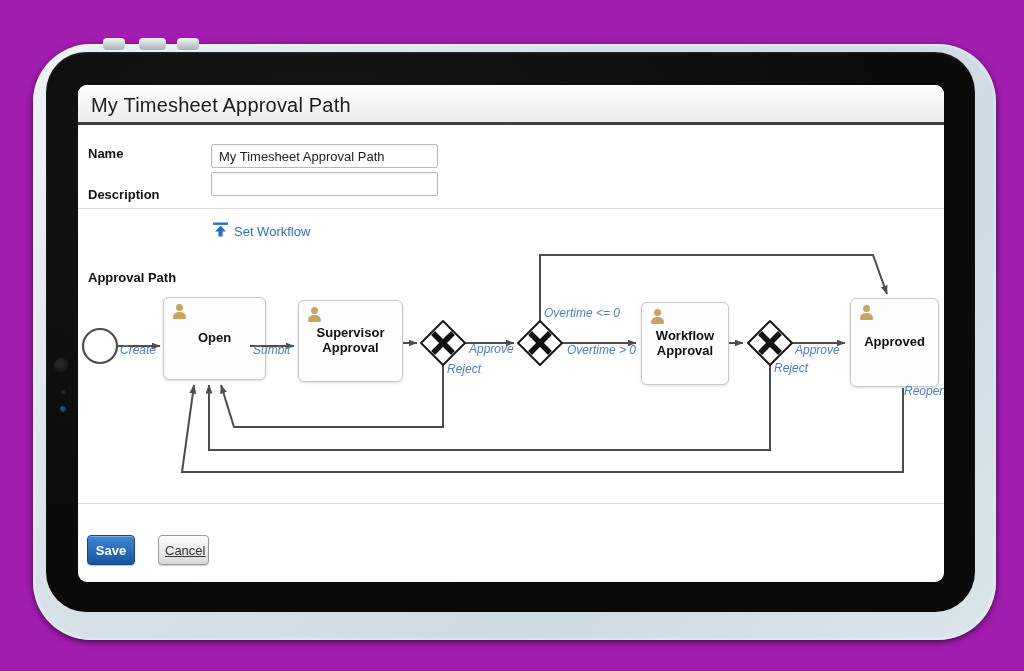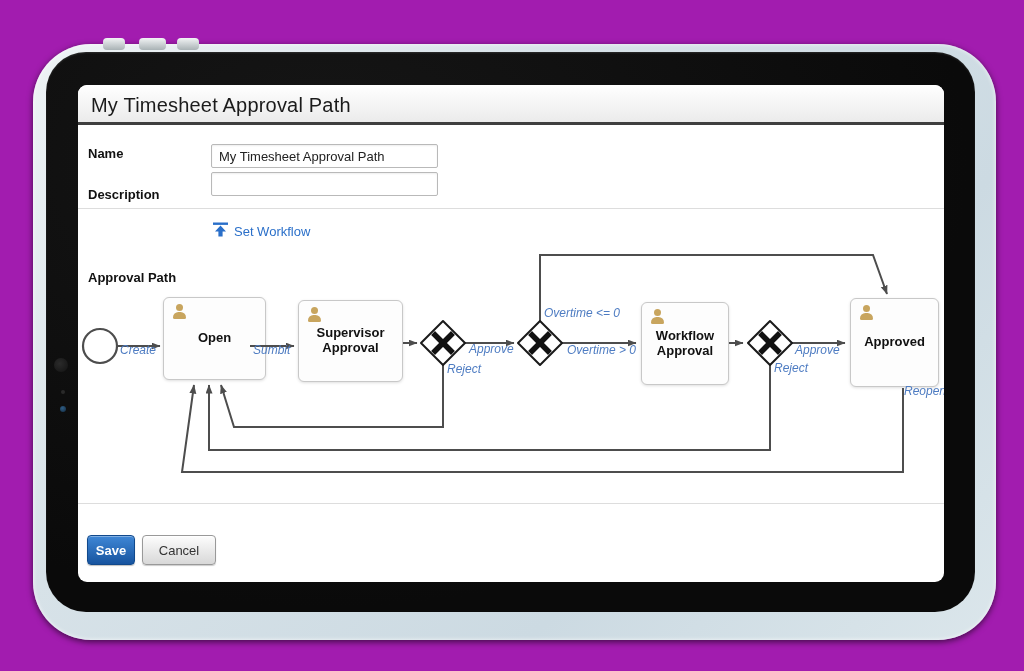--- a/index.html
+++ b/index.html
@@ -79,23 +79,23 @@
                     background:var(--person); margin:1px auto 0; }
 
   
   .btn { position:absolute; top:439px; height:30px; border-radius:4px; font-size:13px; cursor:pointer;margin-top:11px; }
   .btn-save {
     left:9px; width:48px; color:#fff; font-weight:bold;
     background:linear-gradient(var(--save-top),var(--save-bottom));
     border:1px solid #11498c; box-shadow:inset 0 1px 0 rgba(255,255,255,.35), 0 1px 1px rgba(0,0,0,.25);
   }
   .btn-cancel {
-    left:64px; width:74px; color:#333;
+    left:80px; width:51px; color:#333;
     background:linear-gradient(#fdfdfd,#d8d8d8);
-    border:1px solid #999; box-shadow:inset 0 1px 0 #fff, 0 1px 1px rgba(0,0,0,.2);
+    border:1px solid #999; box-shadow:inset 0 1px 0 #fff, 0 1px 1px rgba(0,0,0,.2);text-decoration:underline;
   }
 </style>
 </head>
 <body>
 
 <div class="stage">
   <div class="shell"></div>
   <div class="tab-btn b1"></div>
   <div class="tab-btn b2"></div>
   <div class="tab-btn b3"></div>

